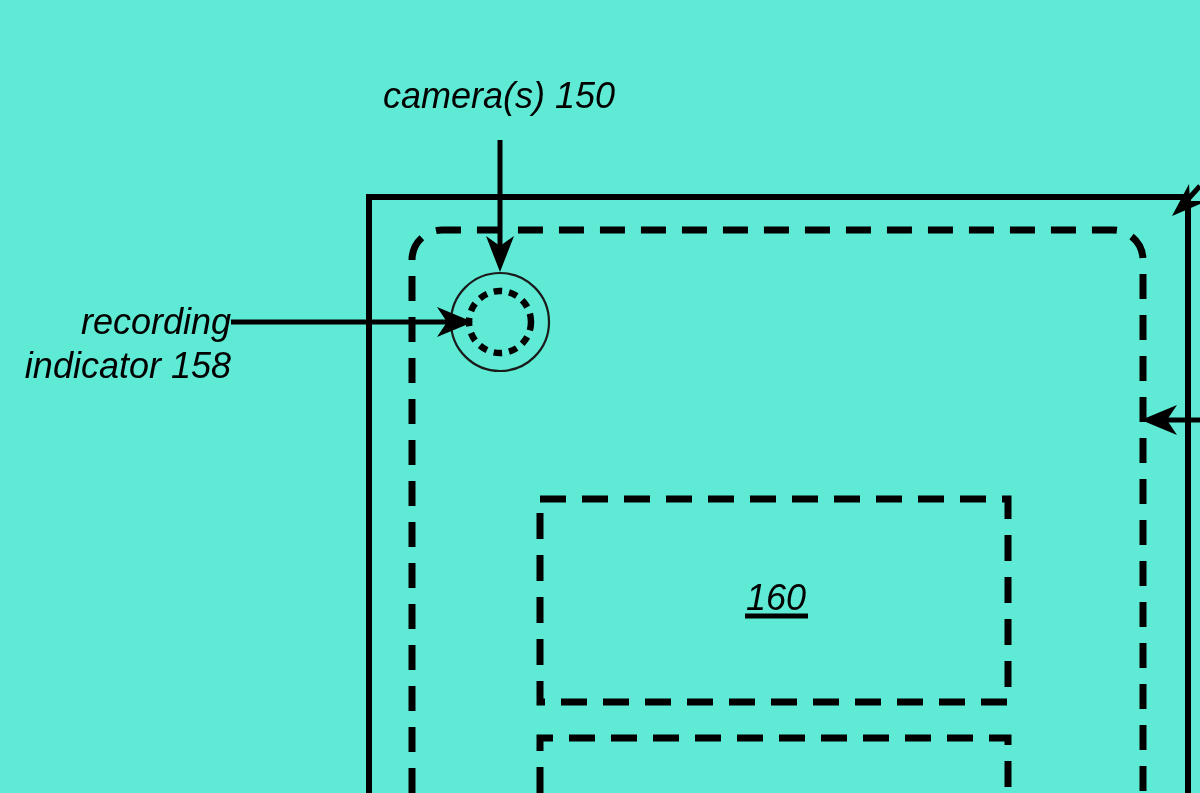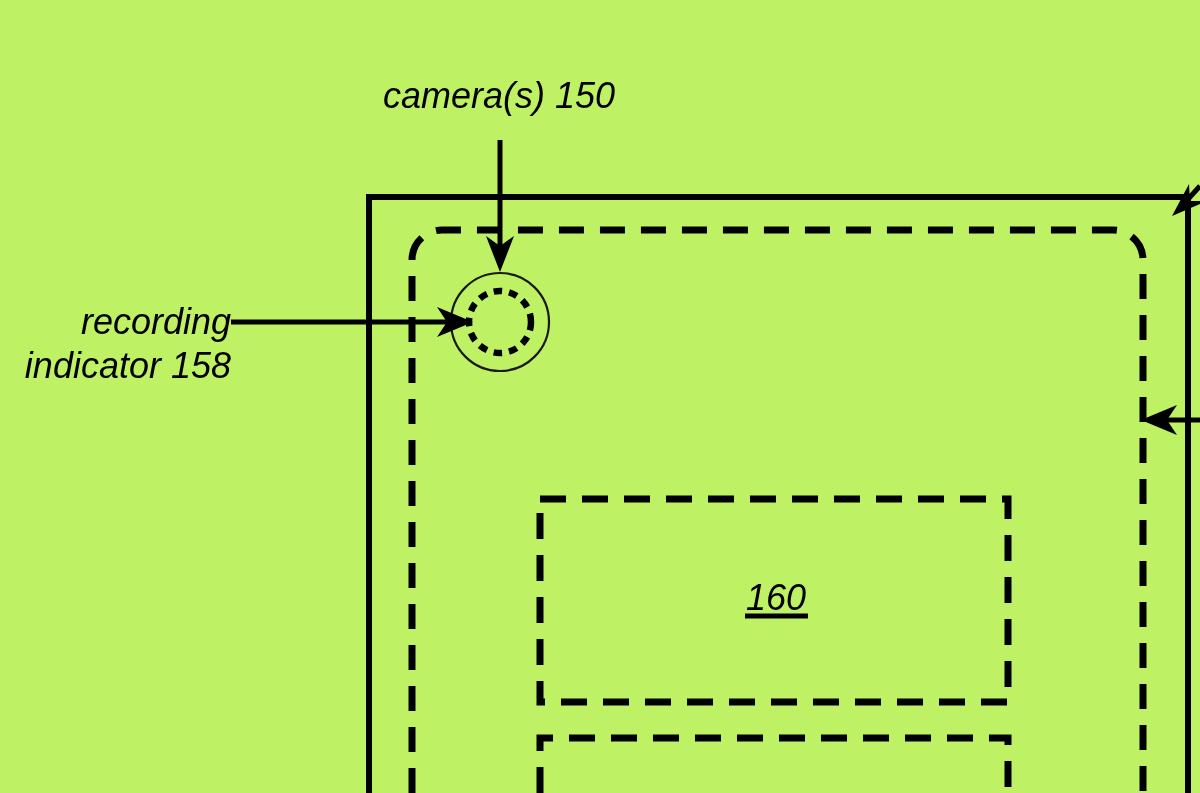--- a/index.html
+++ b/index.html
@@ -8,21 +8,21 @@
     padding: 0;
     background: #ffffff;
   }
   body {
     font-family: "Liberation Sans", sans-serif;
   }
   #figure-root {
     position: relative;
     width: 1200px;
     height: 793px;
-    background: #bef264;
+    background: #5eead4;
     overflow: hidden;
   }
   #figure-svg {
     position: absolute;
     top: 0;
     left: 0;
     width: 1200px;
     height: 793px;
     display: block;
   }

